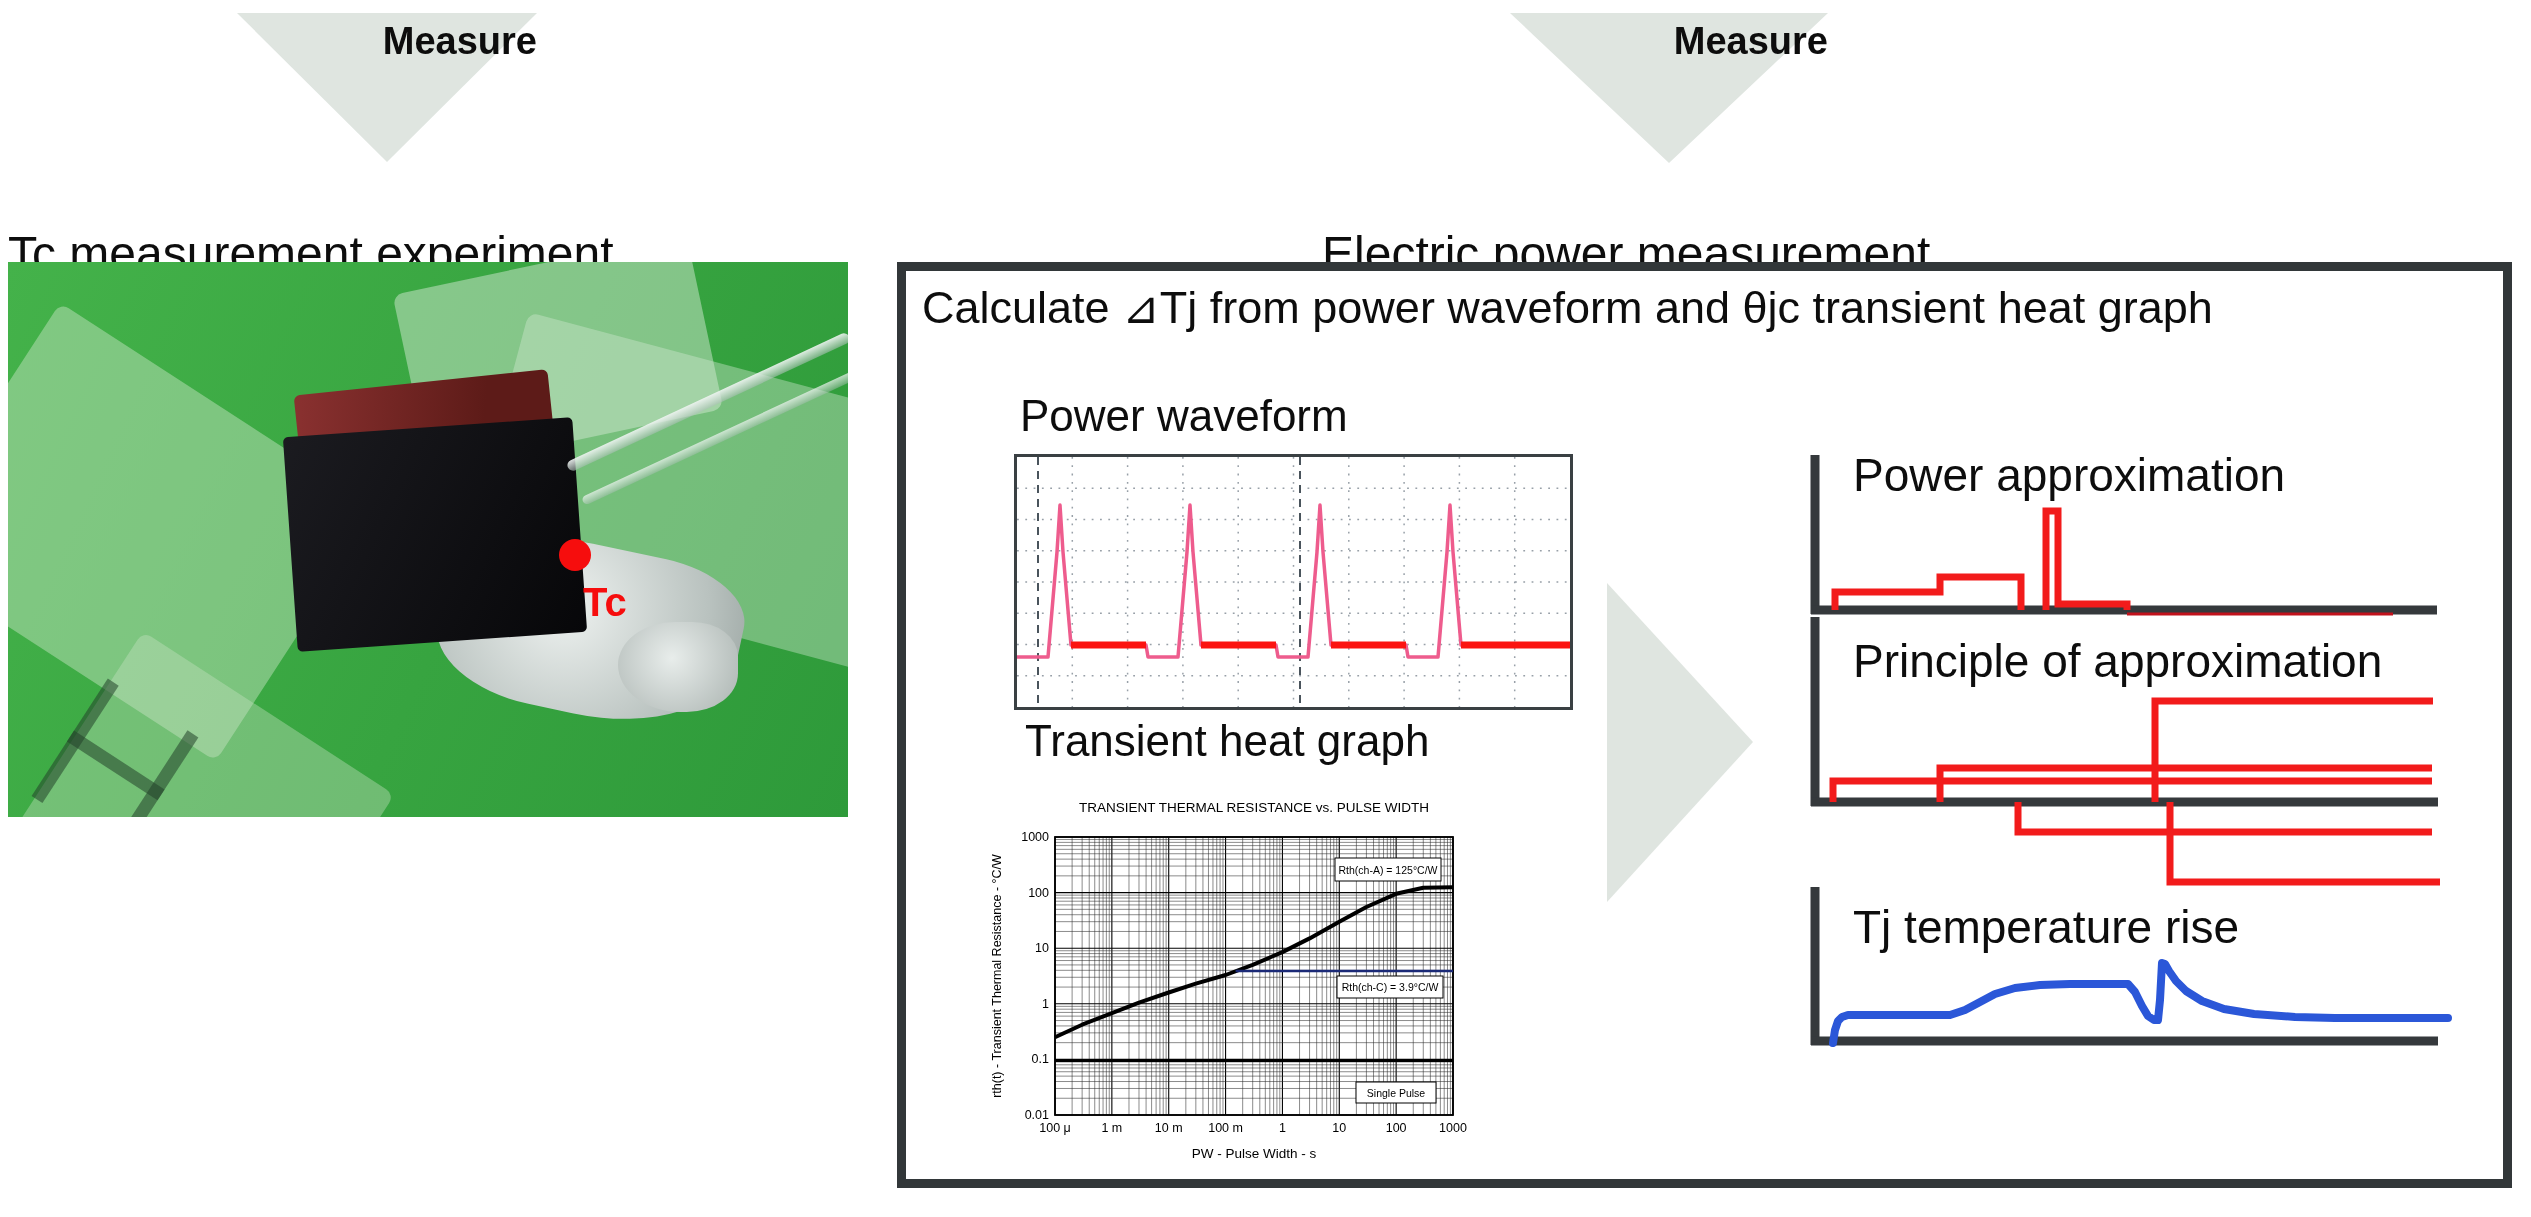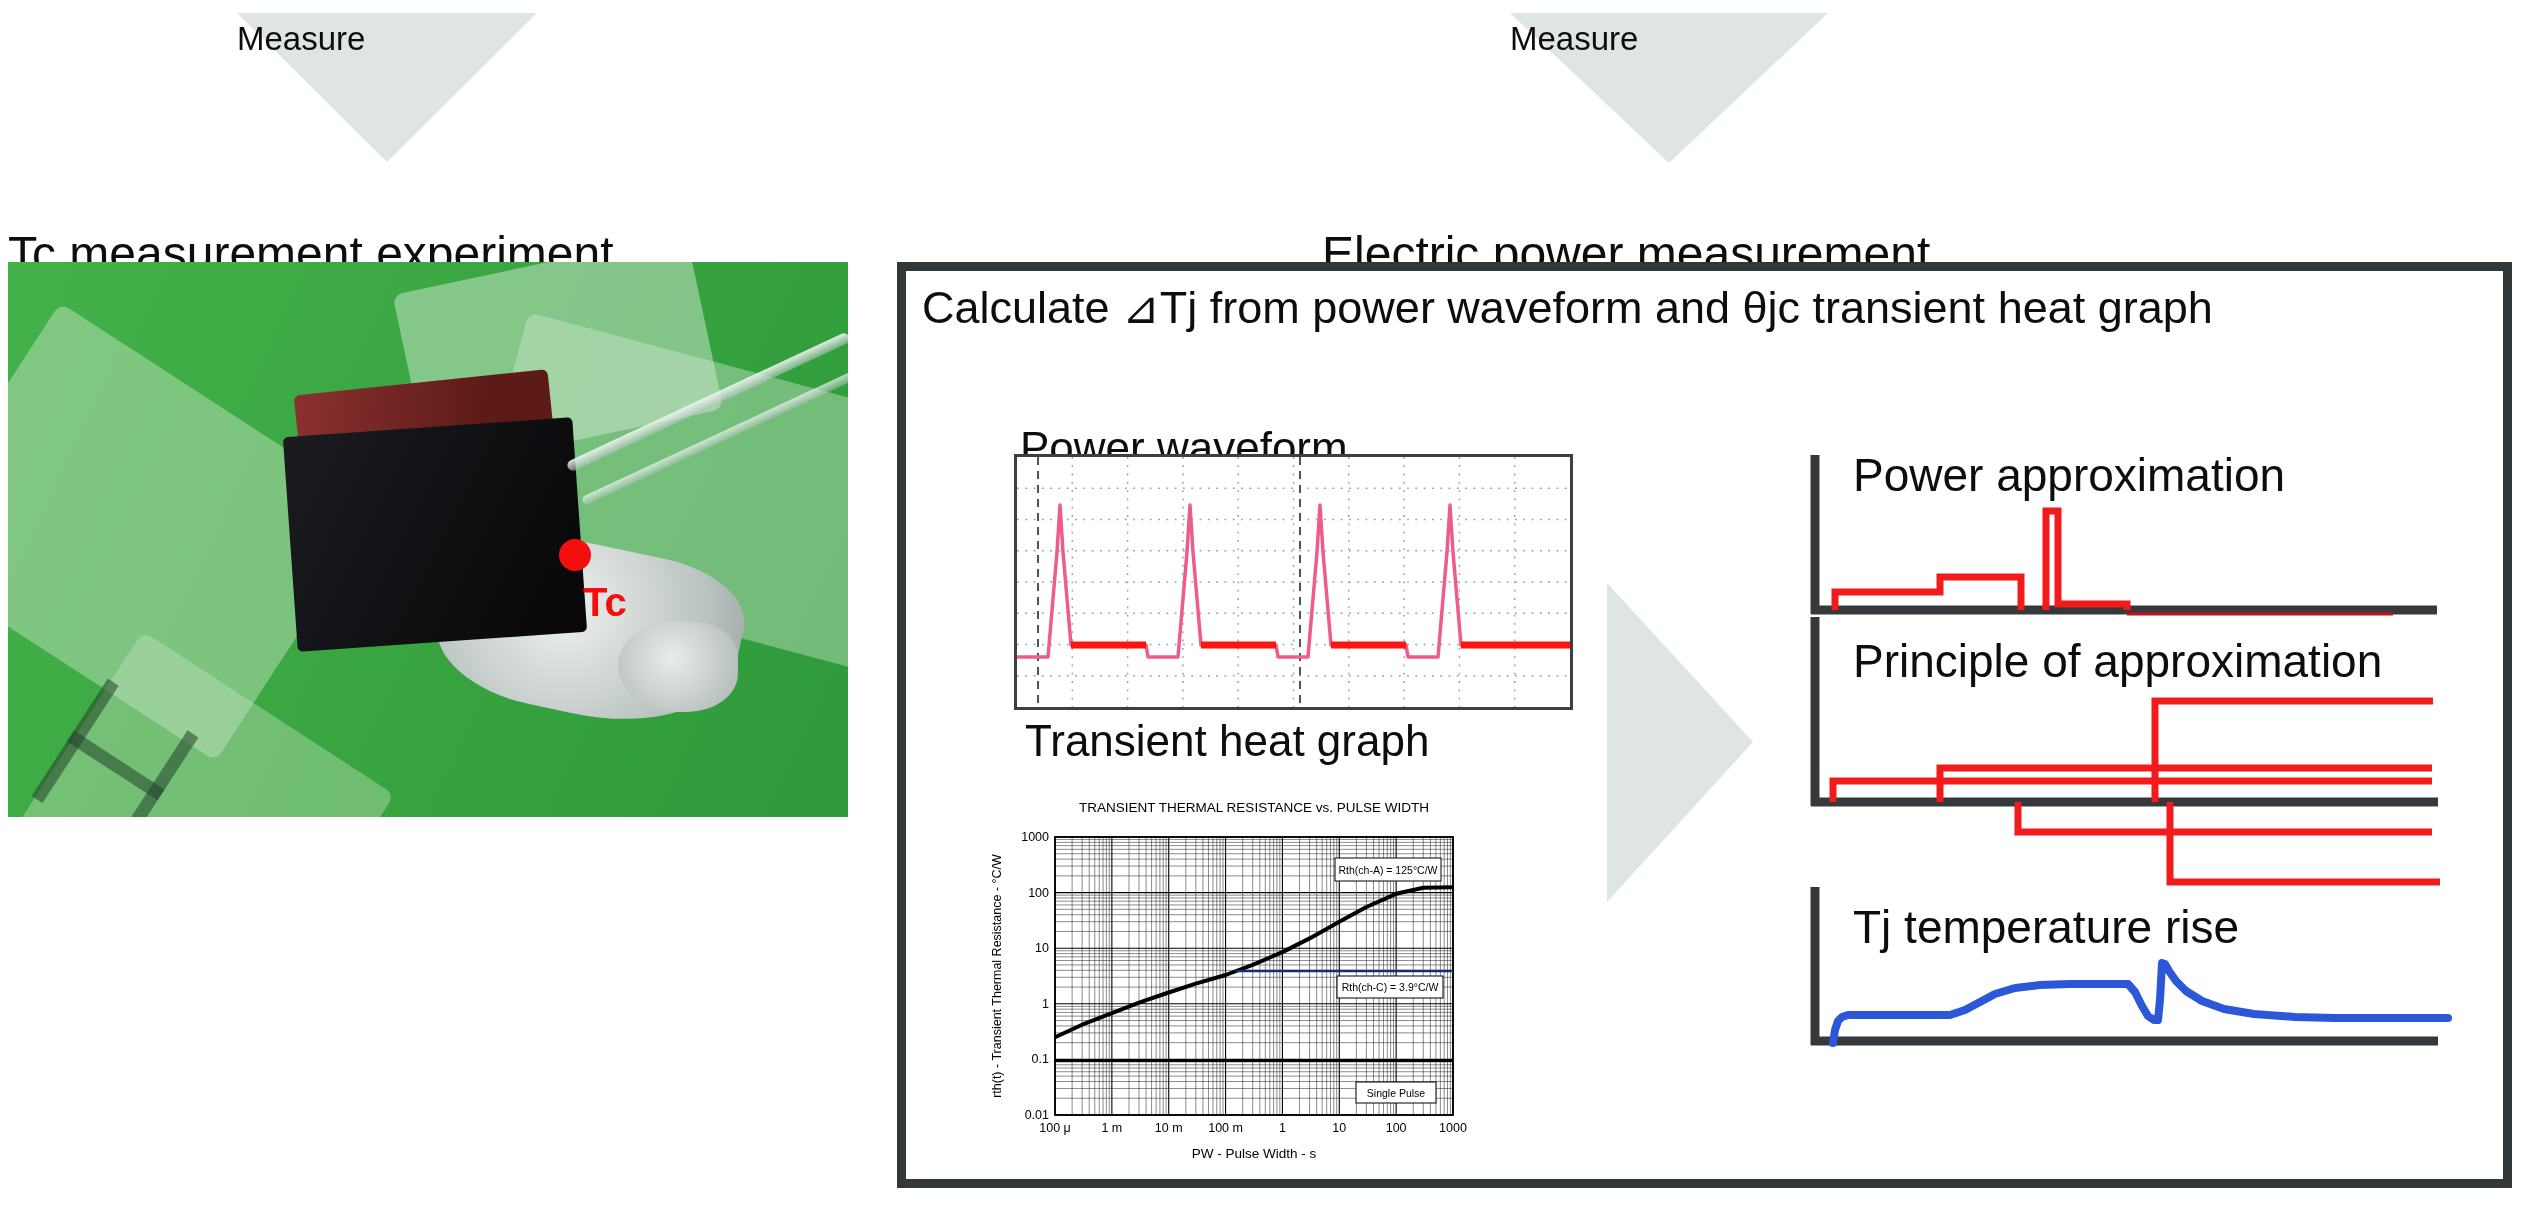--- a/index.html
+++ b/index.html
@@ -1,20 +1,20 @@
 <!DOCTYPE html>
 <html><head>
 <meta charset="utf-8">
 <style>
   html,body{margin:0;padding:0;background:#ffffff;}
   #canvas{position:relative;width:2531px;height:1217px;background:#fff;
           font-family:"Liberation Sans", sans-serif;color:#111;overflow:hidden;}
   .abs{position:absolute;}
   .tri-down{clip-path:polygon(0 0,100% 0,50% 100%);background:#dfe5e0;}
-  .measure-label{font-weight:normal;font-size:33px;text-align:left;color:#0d0d0d;}
+  .measure-label{font-weight:bold;font-size:38px;text-align:right;color:#0d0d0d;}
   .big-title{font-size:48px;text-align:left;color:#0d0d0d;white-space:nowrap;margin-top:44px;}
   .calc-box{border:9px solid #323739;background:#fff;}
   .box-header{font-size:45px;color:#0d0d0d;white-space:nowrap;}
   .inner-label{font-size:44px;color:#0d0d0d;white-space:nowrap;}
   .mini-title{font-size:46px;color:#0d0d0d;white-space:nowrap;margin-left:8px;}
   .chart-frame{border:3px solid #3a4043;background:#fff;}
   
   .photo{background:linear-gradient(115deg,#44b24a,#37a440 55%,#2e9a3a);overflow:hidden;}
   .tape{background:rgba(210,232,210,0.5);border-radius:10px;}
   .hbar{background:rgba(35,66,42,0.55);position:absolute;}
@@ -53,21 +53,21 @@
     <div class="abs wire" style="left:560px;top:200px;width:310px;height:11px;transform:rotate(-25deg);"></div>
     <div class="abs wire" style="left:575px;top:235px;width:300px;height:9px;transform:rotate(-25deg);opacity:.8;"></div>
     <div class="abs" style="left:551px;top:277px;width:32px;height:32px;border-radius:50%;background:#f60d0d;"></div>
     <div class="abs tc-text" style="left:575px;top:318px;">Tc</div>
   </div>
 
   <div class="abs calc-box" style="left:897px;top:262px;width:1597px;height:908px;"></div>
 
   <div class="abs box-header" style="left:922px;top:281px;">Calculate ⊿Tj from power waveform and θjc transient heat graph</div>
 
-  <div class="abs inner-label" style="left:1020px;top:391px;margin-top:32px;">Power waveform</div>
+  <div class="abs inner-label" style="left:1020px;top:391px;">Power waveform</div>
 
   <div class="abs chart-frame" style="left:1014px;top:454px;width:553px;height:250px;">
     <svg id="wave-svg" width="553" height="250" viewBox="0 0 553 250">
         <line x1="55.3" y1="0" x2="55.3" y2="250" stroke="#98a0a8" stroke-width="1.5" stroke-dasharray="1.8 6.5"></line>
         <line x1="110.6" y1="0" x2="110.6" y2="250" stroke="#98a0a8" stroke-width="1.5" stroke-dasharray="1.8 6.5"></line>
         <line x1="165.9" y1="0" x2="165.9" y2="250" stroke="#98a0a8" stroke-width="1.5" stroke-dasharray="1.8 6.5"></line>
         <line x1="221.2" y1="0" x2="221.2" y2="250" stroke="#98a0a8" stroke-width="1.5" stroke-dasharray="1.8 6.5"></line>
         <line x1="276.5" y1="0" x2="276.5" y2="250" stroke="#98a0a8" stroke-width="1.5" stroke-dasharray="1.8 6.5"></line>
         <line x1="331.8" y1="0" x2="331.8" y2="250" stroke="#98a0a8" stroke-width="1.5" stroke-dasharray="1.8 6.5"></line>
         <line x1="387.1" y1="0" x2="387.1" y2="250" stroke="#98a0a8" stroke-width="1.5" stroke-dasharray="1.8 6.5"></line>

